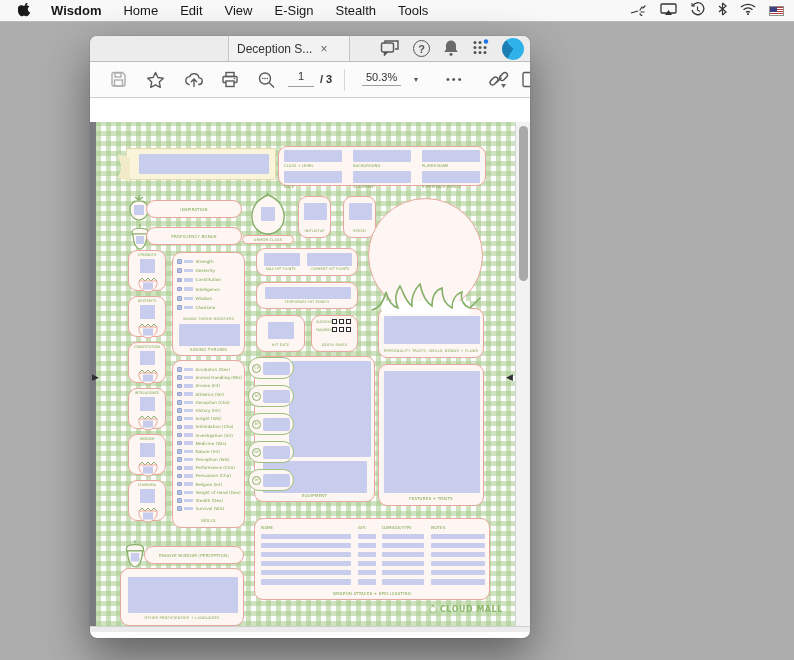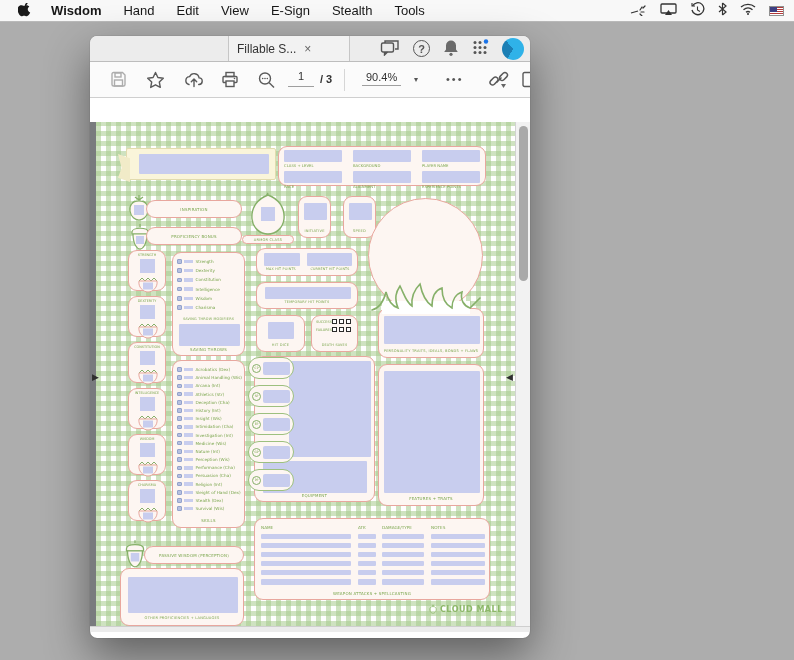--- a/index.html
+++ b/index.html
@@ -135,21 +135,21 @@
 
 <div id="menubar">
   <span class="apple">
     <svg width="13" height="15" viewBox="0 0 13 15">
         <path fill="#1a1a1a" d="M9.1 0c.1.9-.3 1.8-.8 2.4-.6.7-1.5 1.2-2.4 1.1-.1-.9.4-1.8.9-2.4C7.4.5 8.4.1 9.1 0zM11.9 11.1c-.4.9-.6 1.3-1.1 2-.7 1-1.7 2.3-2.9 2.3-1.1 0-1.4-.7-2.8-.7s-1.8.7-2.8.7C1.1 15.4.2 14.2-.5 13.2c-1.9-2.9-2.1-6.3-.9-8.1.8-1.3 2.1-2 3.3-2 1.2 0 2 .7 3 .7 1 0 1.6-.7 3-.7 1.1 0 2.2.6 3 1.6-2.6 1.4-2.2 5.1 1 6.4z" transform="translate(1.5 -0.6) scale(0.9)"></path>
       </svg>
   </span>
   <span class="appname">Wisdom</span>
   <div id="menu-items">
 
-  <span>Hand</span>
+  <span>Home</span>
       <span>Edit</span>
       <span>View</span>
       <span>E-Sign</span>
       <span>Stealth</span>
       <span>Tools</span>
     </div>
   <div id="status-icons">
     <span>
       <svg width="17" height="13" viewBox="0 0 17 13" stroke="#333" stroke-width="1.2" fill="none">
           <path d="M1 10 L8 8"></path>
@@ -184,21 +184,21 @@
     </span>
     <span class="flag"></span>
   </div>
 </div>
 
 <div id="window">
 
 
   <div id="tabbar">
     <div id="doctab">
-      <span class="tabtitle">Fillable S...</span>
+      <span class="tabtitle">Deception S...</span>
       <span class="closex">×</span>
     </div>
     <div id="tab-icons">
       <span>
         <svg width="20" height="17" viewBox="0 0 20 17" fill="none" stroke="#555" stroke-width="1.4">
             <rect x="1.5" y="4" width="12" height="9" rx="1.5"></rect>
             <path d="M5 4 V2 h13 v8 h-3"></path>
             <path d="M4.5 13 v3 l3-3" fill="#555"></path>
           </svg>
       </span>
@@ -264,21 +264,21 @@
           <g fill="#5a5a5a" stroke="none">
             <circle cx="5.7" cy="7.5" r=".8"></circle>
             <circle cx="8" cy="7.5" r=".8"></circle>
             <circle cx="10.3" cy="7.5" r=".8"></circle>
           </g>
         </svg>
     </span>
     <span class="ti pageinput" style="left:198px;top:8px;">1</span>
     <span class="ti pagecount" style="left:230px;top:11px;">/ 3</span>
     <span class="tdivider"></span>
-    <span class="ti zoomval" style="left:272px;top:9px;">90.4%</span>
+    <span class="ti zoomval" style="left:272px;top:9px;">50.3%</span>
     <span class="ti caret" style="left:324px;top:13px;">▾</span>
     <span class="ti dots" style="left:356px;top:11px;">•••</span>
     <span class="ti" style="left:398px;">
       <svg width="22" height="19" viewBox="0 0 22 19" fill="none" stroke="#5a5a5a" stroke-width="1.5">
           <path d="M8.5 11.5 l5-5"></path>
           <rect x="1.5" y="7.5" width="9" height="5" rx="2.5" transform="rotate(-45 6 10)"></rect>
           <rect x="11" y="3" width="9" height="5" rx="2.5" transform="rotate(-45 15.5 5.5)"></rect>
           <path d="M13 13 l5 0 -2.5 4 z" fill="#666" stroke="none"></path>
         </svg>
     </span>

